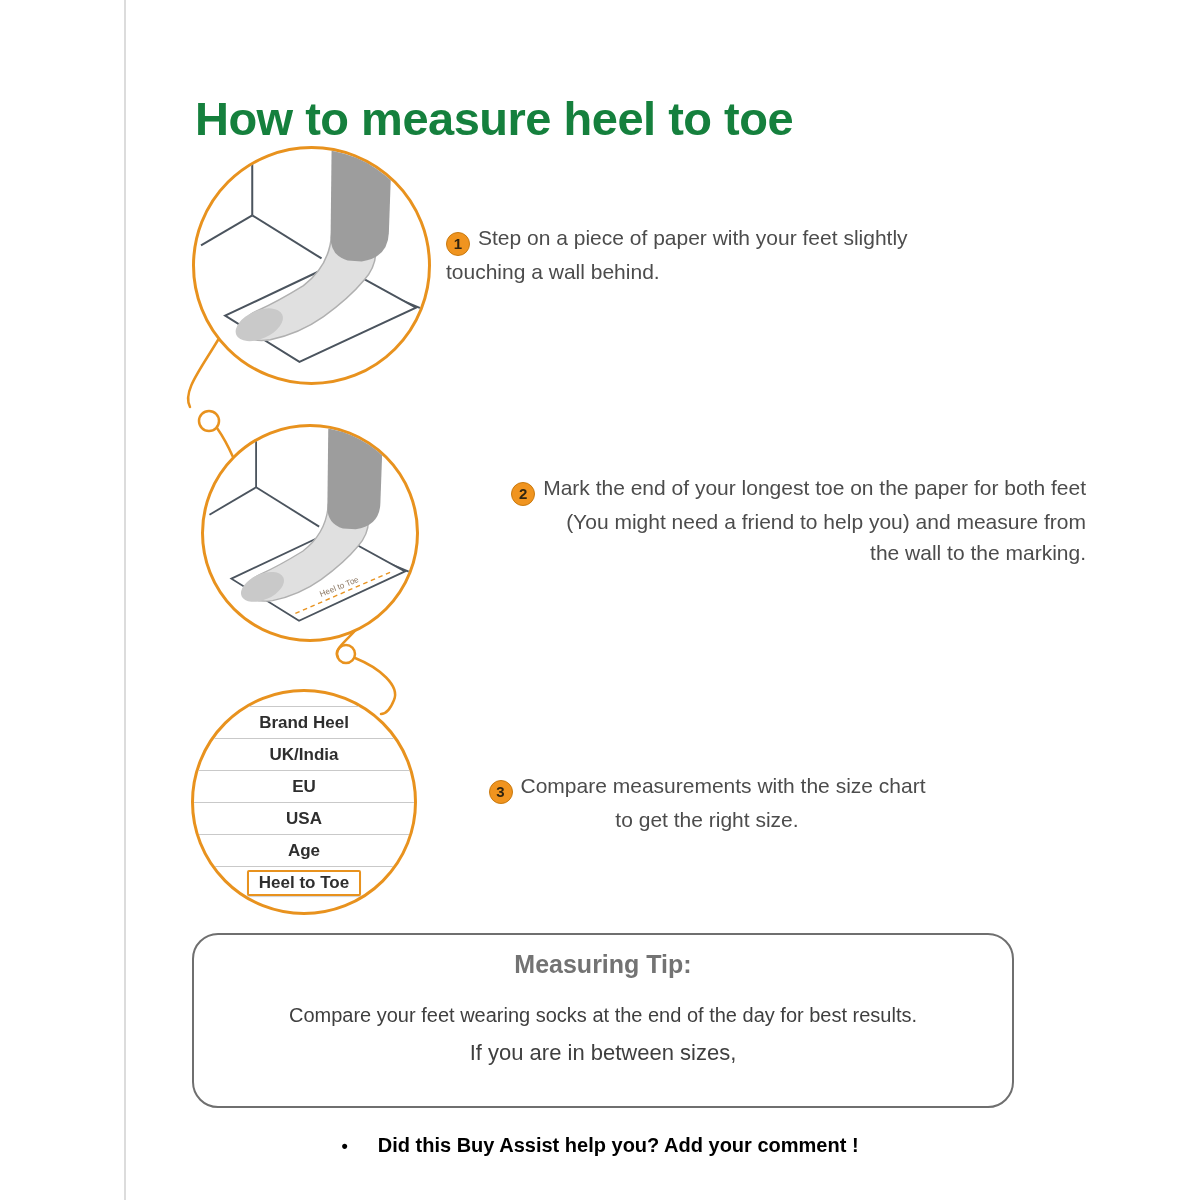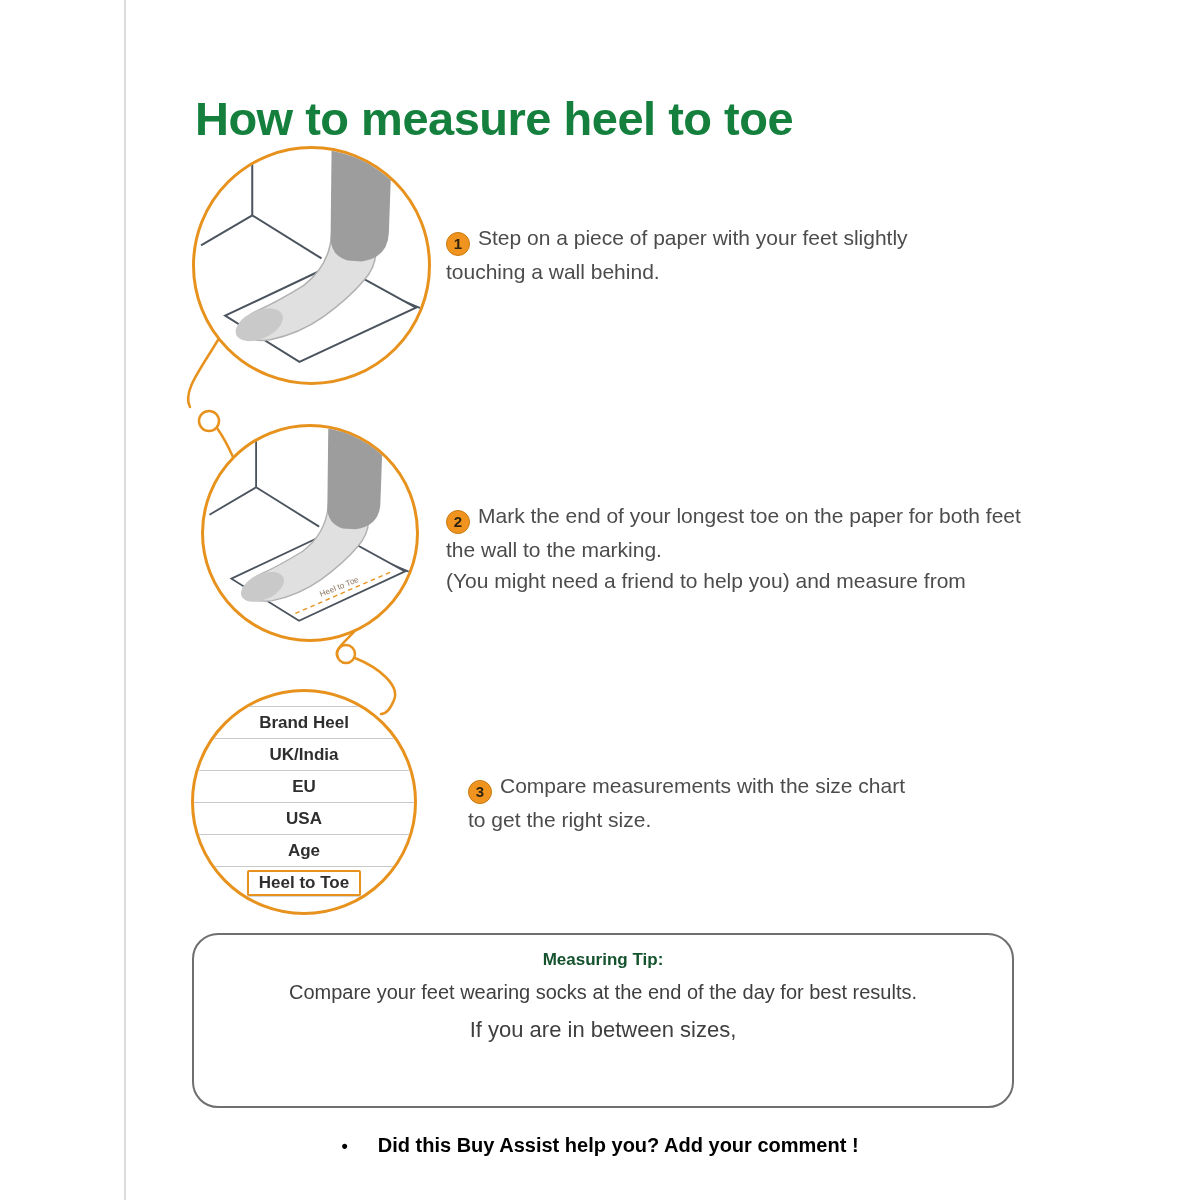--- a/index.html
+++ b/index.html
@@ -36,37 +36,37 @@
   .chart-row.highlight { border-top:1px solid #c9c9c9; }
   .chart-row.highlight span {
     display:inline-block; border:2px solid #E8921E; background:#ffffff;
     line-height:22px; padding:0 10px; margin-top:2px; border-radius:2px;
     box-shadow:0 1px 1px rgba(0,0,0,0.18);
   }
 
   
   .step { position:absolute; color:#4c4c4c; font-size:21px; line-height:31px; }
   .s1 { left:446px; top:222px; width:540px; }
-  .s2 { left:446px; top:500px; width:640px; }
-  .s3 { left:468px; top:770px; width:520px; }
+  .s2 { left:446px; top:472px; width:640px;text-align:right; }
+  .s3 { left:447px; top:770px; width:520px;text-align:center; }
   .badge {
     display:inline-flex; align-items:center; justify-content:center;
     width:24px; height:24px; border-radius:50%;
     background:#F0941F; border:1px solid #c97a10; box-sizing:border-box;
     color:#2f2410; font-weight:bold; font-size:15px;
     margin-right:8px; vertical-align:-4px;
   }
 
   
   .tipbox {
     position:absolute; left:192px; top:933px; width:822px; height:175px;
     border:2px solid #6f6f6f; border-radius:26px; background:#ffffff;
     box-sizing:border-box; text-align:center; padding-top:15px;
   }
-  .tip-title { font-size:17px; font-weight:bold; color:#14532d; margin-bottom:11px; }
+  .tip-title { font-size:25px; font-weight:bold; color:#737373; margin-bottom:25px; }
   .tip-line  { font-size:20px; color:#3f3f3f; margin-bottom:13px; }
   .tip-intro { font-size:22px; color:#3f3f3f; margin-bottom:3px; }
   .tip-bullets { display:inline-block; text-align:left; }
   .tip-bullet { font-size:20px; color:#3f3f3f; line-height:26px; }
   .tip-bullet .dot { display:inline-block; width:30px; text-align:left; padding-left:4px; }
 
   .footer {
     position:absolute; left:0; top:1134px; width:1200px; text-align:center;
     font-size:20px; font-weight:bold; color:#000000;
   }
@@ -141,22 +141,22 @@
     <div class="line">
       <span class="badge">1</span><span>Step on a piece of paper with your feet slightly</span>
     </div>
     <div class="line">touching a wall behind.</div>
   </div>
 
   <div class="step s2">
     <div class="line">
       <span class="badge">2</span><span>Mark the end of your longest toe on the paper for both feet</span>
     </div>
+    <div class="line">(You might need a friend to help you) and measure from</div>
     <div class="line">the wall to the marking.</div>
-    <div class="line">(You might need a friend to help you) and measure from</div>
   </div>
 
   <div class="step s3">
     <div class="line">
       <span class="badge">3</span><span>Compare measurements with the size chart</span>
     </div>
     <div class="line">to get the right size.</div>
   </div>
 
   <div class="tipbox">

